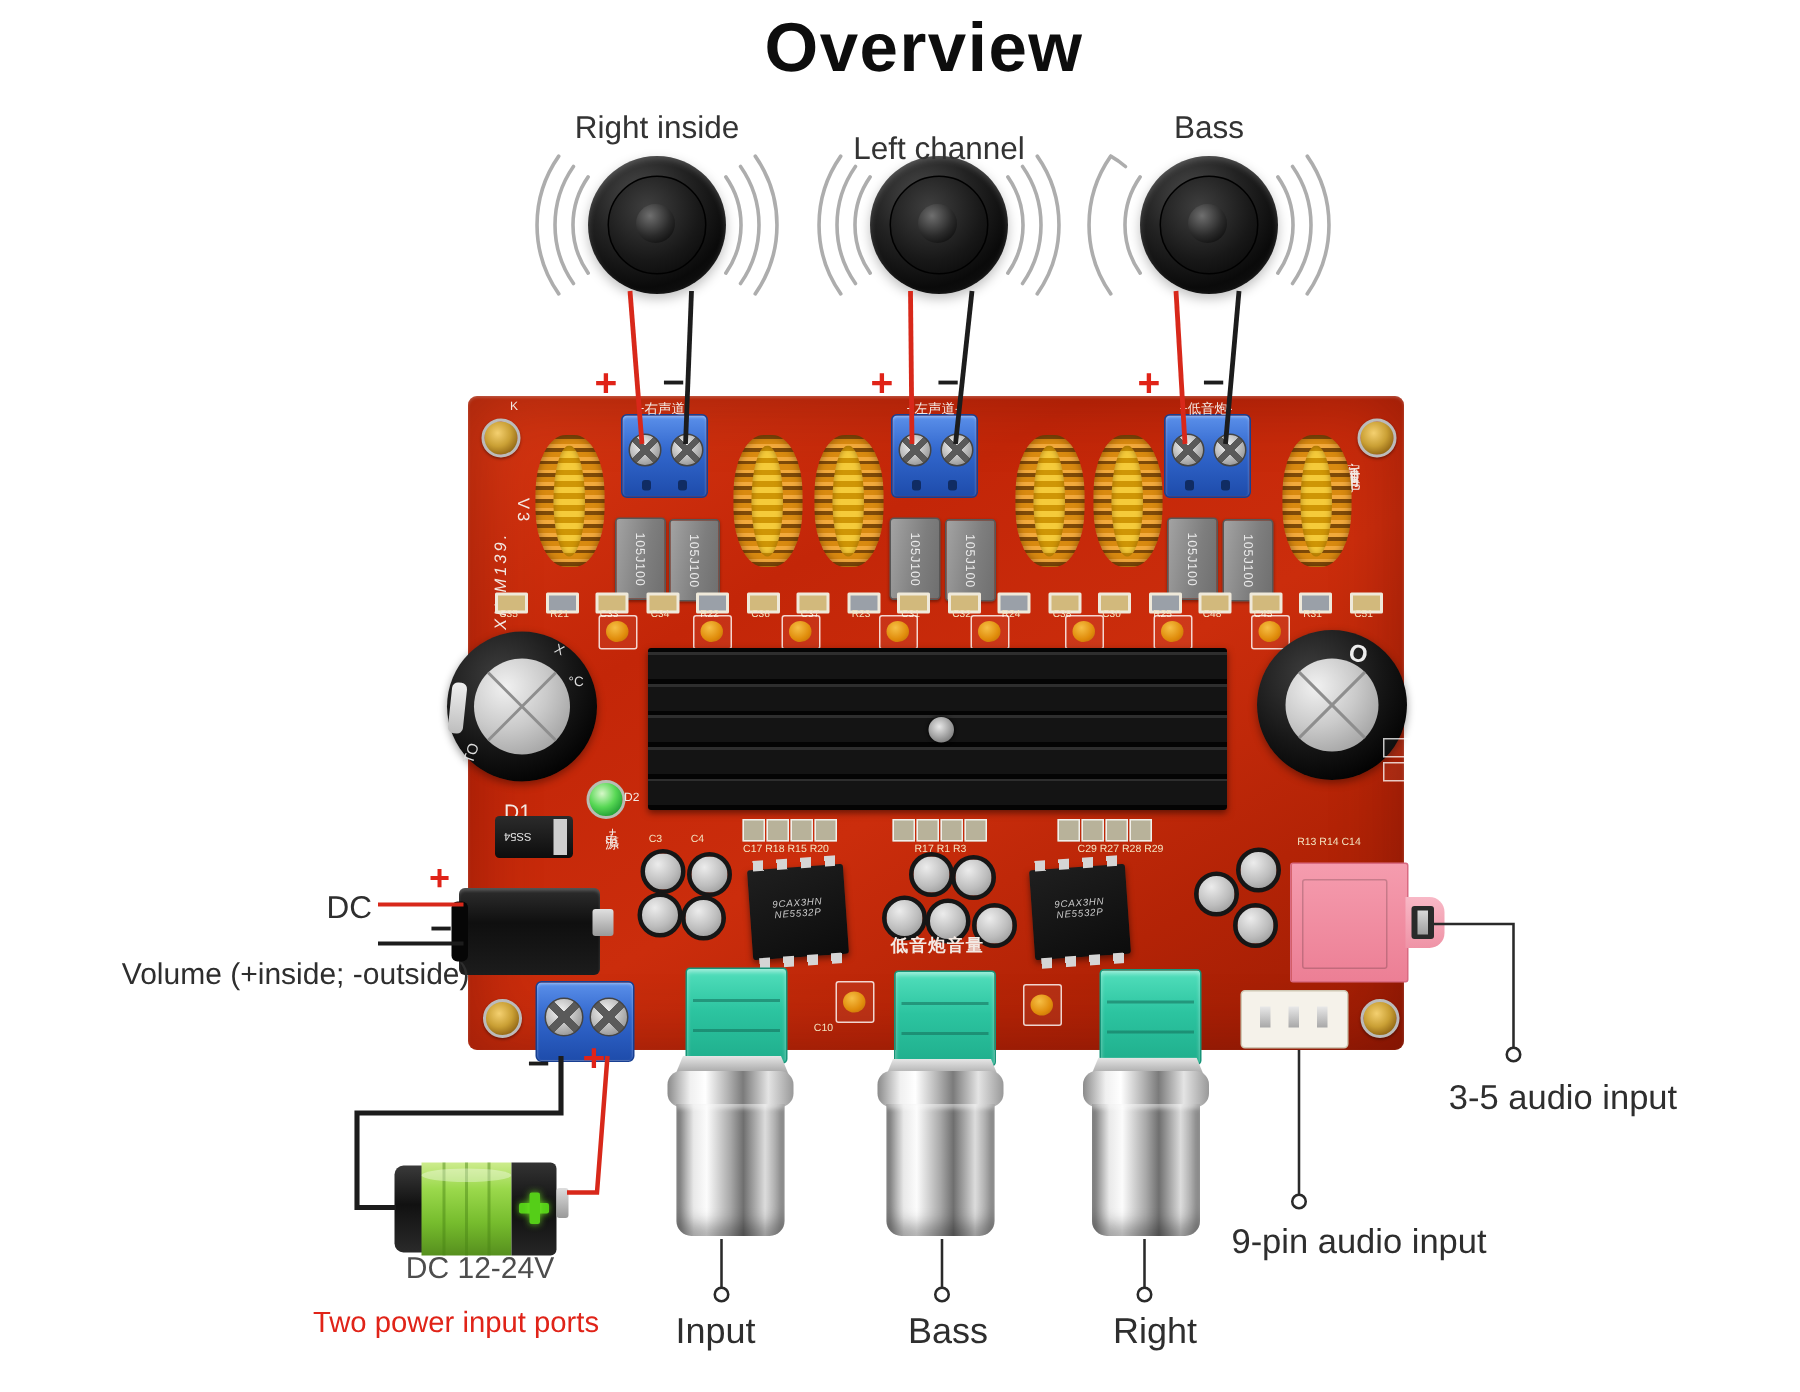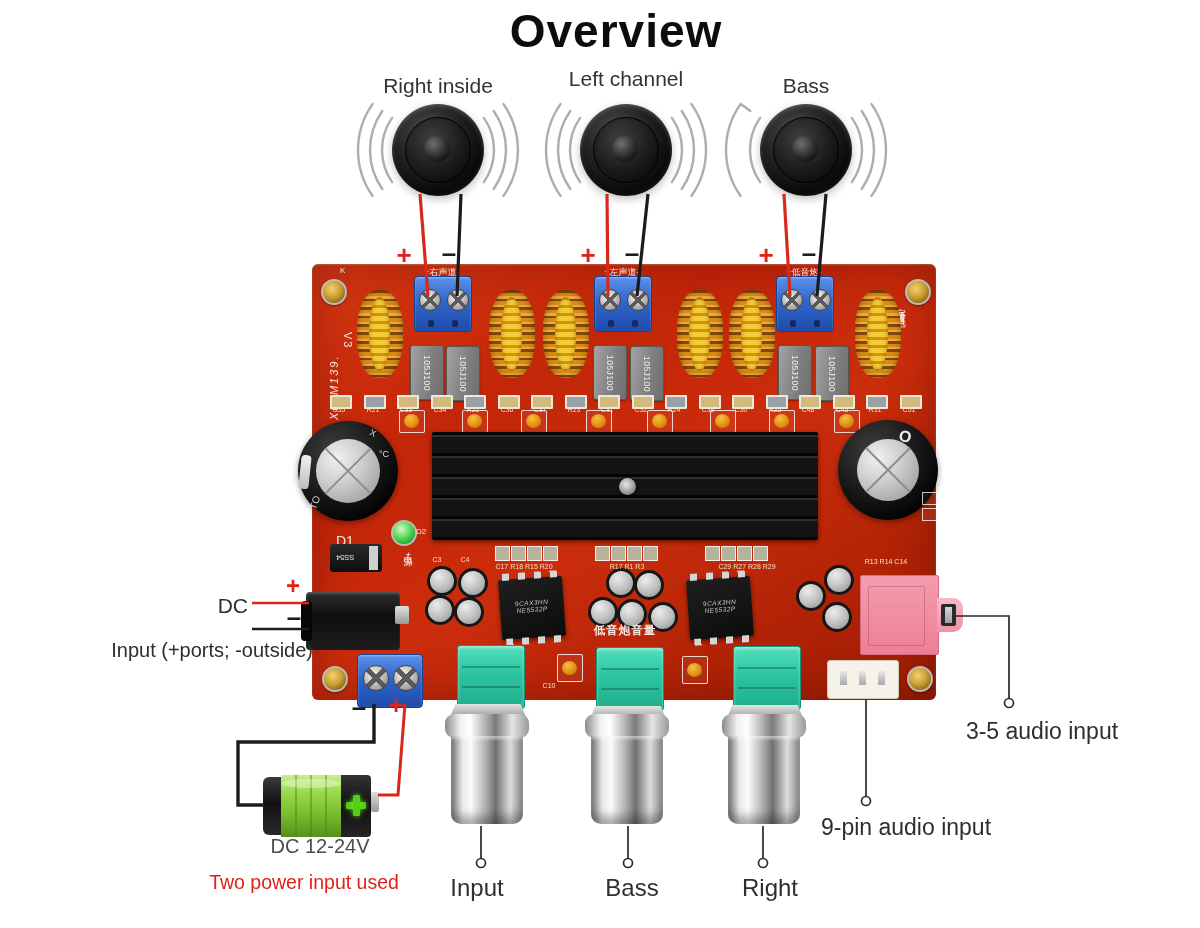--- a/index.html
+++ b/index.html
@@ -83,21 +83,21 @@
   .pin{position:absolute;width:7px;height:14px;background:linear-gradient(#e8e8e8,#a8a8a8);top:10px}
 </style>
 </head>
 <body>
 
 <div id="stage">
 
   <div id="title" class="lbl ctr">Overview</div>
 
   <div class="lbl ctr splabel" style="left:438px;top:74px">Right inside</div>
-  <div class="lbl ctr splabel" style="left:626px;top:67px">Left channel</div>
+  <div class="lbl ctr splabel" style="left:626px;top:88px">Left channel</div>
   <div class="lbl ctr splabel" style="left:806px;top:74px">Bass</div>
 
   <div class="speaker" style="left:392px;top:104px">
       <div class="cone"></div>
       <div class="dome"></div>
     </div>
   <div class="speaker" style="left:580px;top:104px">
       <div class="cone"></div>
       <div class="dome"></div>
     </div>
@@ -392,23 +392,23 @@
     <div style="position:absolute;left:11.5px;top:20px;width:7px;height:21px;background:#55ce18;border-radius:1.5px;box-shadow:0 0 5px rgba(120,240,40,.8)"></div>
   </div>
   <div class="c" style="left:371px;top:792px;width:8px;height:20px;background:linear-gradient(#ddd,#999);border-radius:2px;z-index:3"></div>
 
   <div class="sym red ctr" style="left:293px;top:572px;font-size:24px">+</div>
   <div class="sym blk ctr" style="left:294px;top:602px">–</div>
   <div class="sym blk ctr" style="left:359px;top:692px">–</div>
   <div class="sym red ctr" style="left:396px;top:690px">+</div>
 
   <div class="lbl" style="left:160px;top:594px;width:88px;text-align:right;font-size:21px">DC</div>
-  <div class="lbl" style="left:60px;top:639px;width:253px;text-align:right;font-size:20px">Input (+ports; -outside)</div>
+  <div class="lbl" style="left:60px;top:639px;width:253px;text-align:right;font-size:20px">Volume (+inside; -outside)</div>
   <div class="lbl ctr" style="left:320px;top:835px;font-size:20px;color:#4d4d4d">DC 12-24V</div>
-  <div class="lbl ctr" style="left:304px;top:871px;font-size:19.5px;color:#e02318">Two power input used</div>
+  <div class="lbl ctr" style="left:304px;top:871px;font-size:19.5px;color:#e02318">Two power input ports</div>
   <div class="lbl ctr" style="left:477px;top:874px;font-size:24px">Input</div>
   <div class="lbl ctr" style="left:632px;top:874px;font-size:24px">Bass</div>
   <div class="lbl ctr" style="left:770px;top:874px;font-size:24px">Right</div>
   <div class="lbl ctr" style="left:1042px;top:718px;font-size:23px">3-5 audio input</div>
   <div class="lbl ctr" style="left:906px;top:814px;font-size:23px">9-pin audio input</div>
 
   <svg class="overlay" width="1200" height="928" viewBox="0 0 1200 928">
     <g stroke="#adadad" stroke-width="2.4" fill="none" stroke-linecap="round">
       <g transform="translate(438,150)">
         <path d="M45.9,-32.1 A56,56 0 0 1 45.9,32.1 M55.7,-39 A68,68 0 0 1 55.7,39 M65.5,-45.9 A80,80 0 0 1 65.5,45.9"></path>

